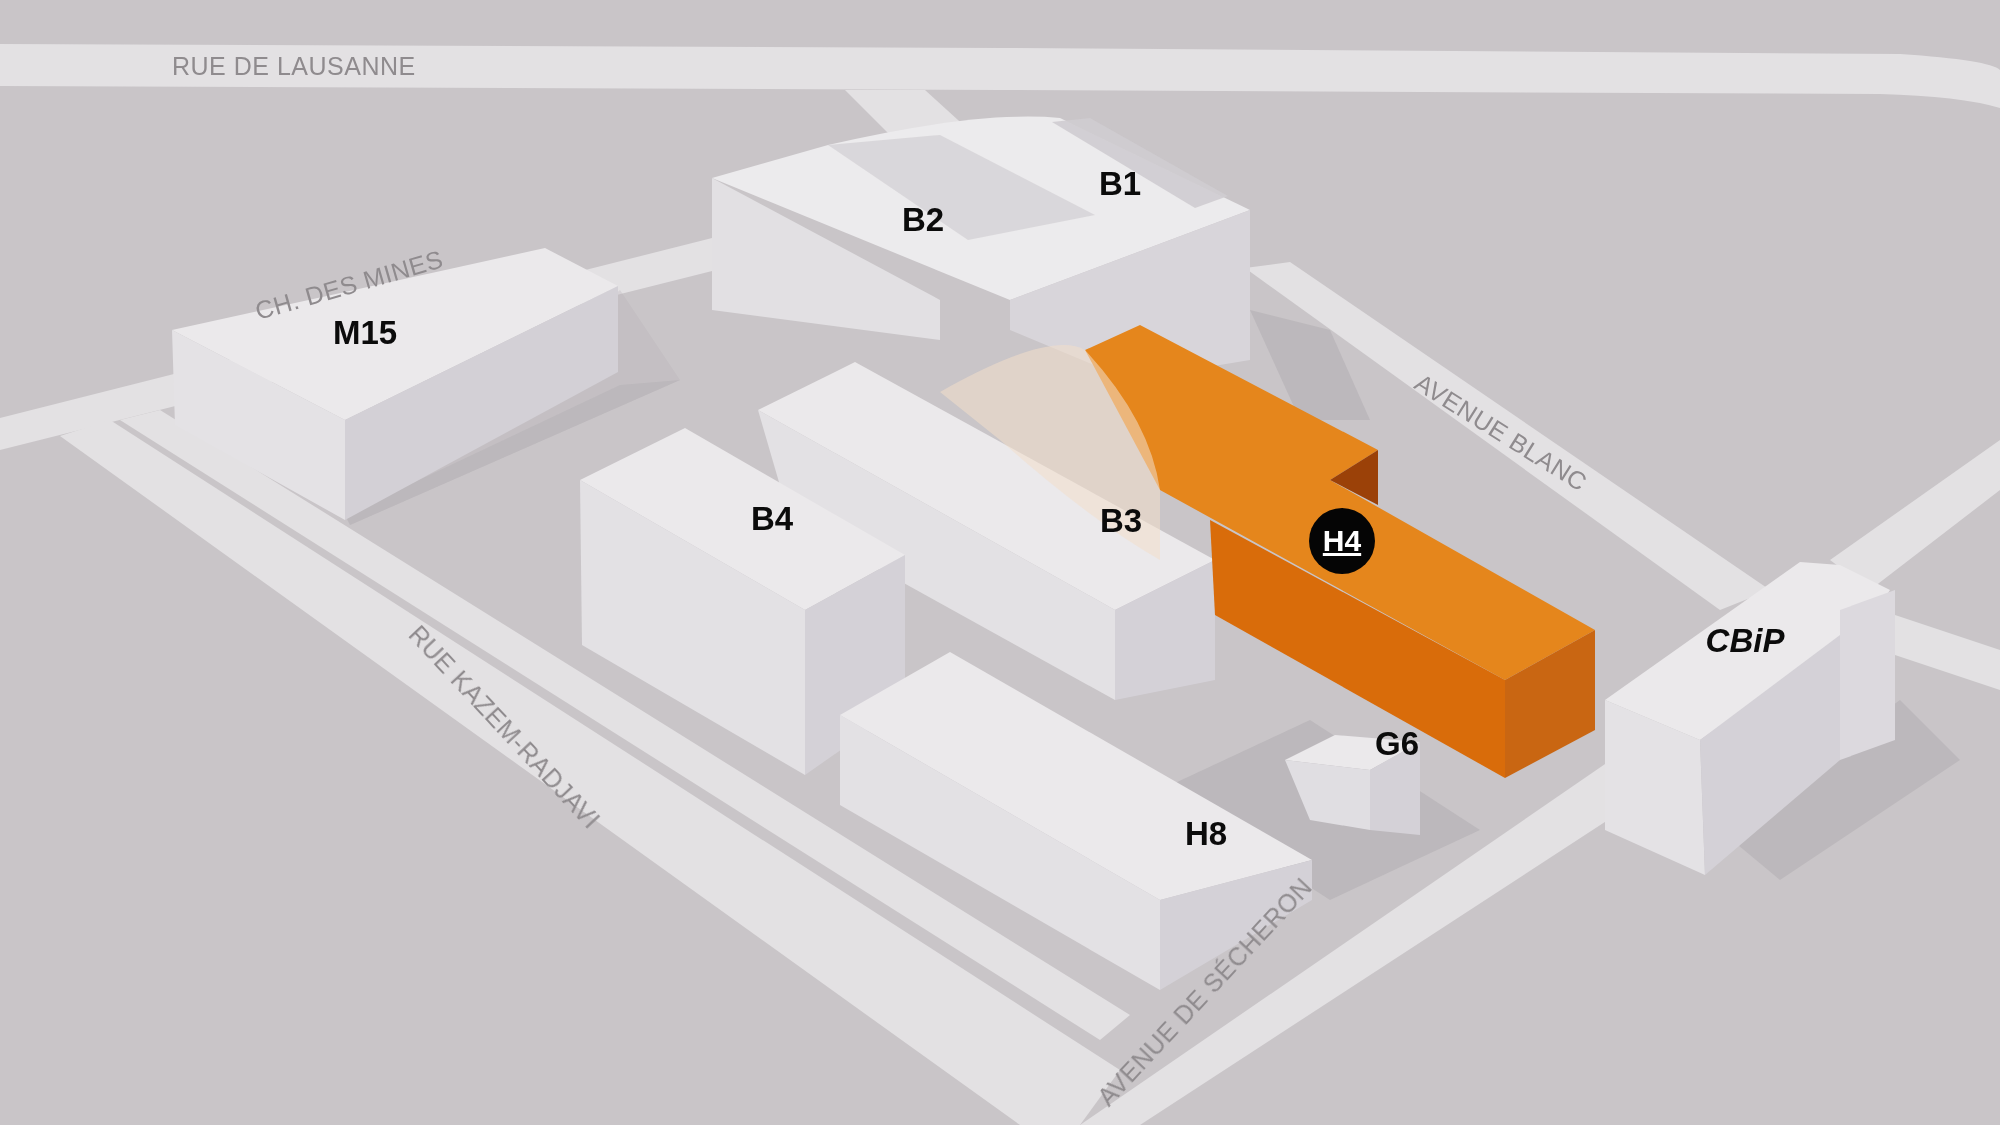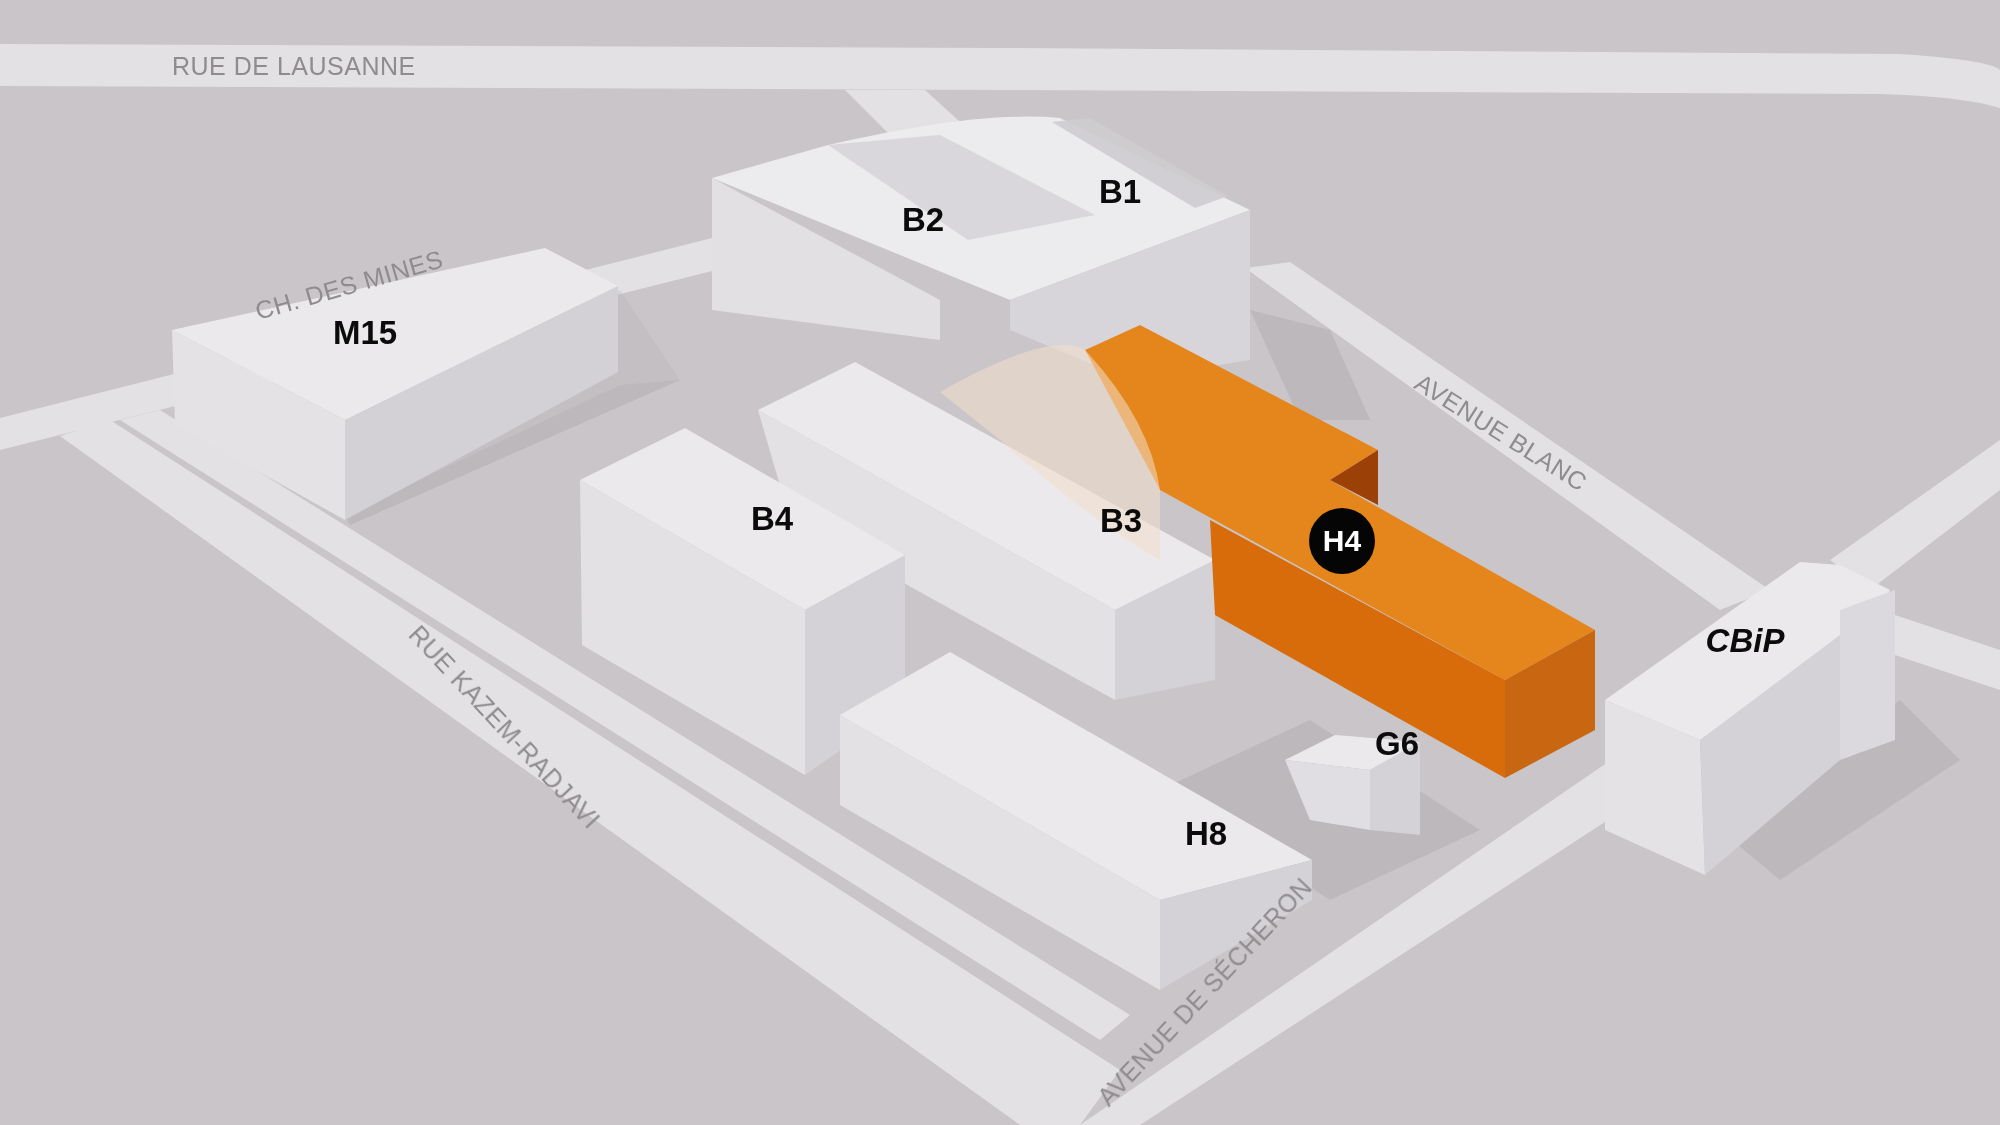--- a/index.html
+++ b/index.html
@@ -95,23 +95,23 @@
   </svg>
 
   <div class="street-label" style="left:172px; top:52px;">RUE DE LAUSANNE</div>
   <div class="street-label" style="left:252px; top:298px; transform: rotate(-16deg);">CH. DES MINES</div>
   <div class="street-label" style="left:1425px; top:376px; transform: rotate(32deg); transform-origin: 0 0; margin-top:-8px;">AVENUE BLANC</div>
   <div class="street-label" style="left:424px; top:620px; transform: rotate(47deg);">RUE KAZEM-RADJAVI</div>
   <div class="street-label" style="left:1092px; top:1092px; transform: rotate(-47deg);">AVENUE DE SÉCHERON</div>
 
   <div class="bldg-label" style="left:365px; top:333px;">M15</div>
   <div class="bldg-label" style="left:883px; top:220px;margin-left:40px;">B2</div>
-  <div class="bldg-label" style="left:1120px; top:192px;">B1</div>
+  <div class="bldg-label" style="left:1120px; top:184px;">B1</div>
   <div class="bldg-label" style="left:772px; top:519px;">B4</div>
   <div class="bldg-label" style="left:1121px; top:521px;">B3</div>
   <div class="bldg-label" style="left:1206px; top:834px;">H8</div>
   <div class="bldg-label" style="left:1360px; top:744px;margin-left:37px;">G6</div>
   <div class="bldg-label" style="left:1745px; top:641px;font-style:italic;">CBiP</div>
 
-  <div class="h4-badge" style="left:1342px; top:541px;">
+  <div class="h4-badge" style="left:1342px; top:541px;text-decoration:underline;">
     <span>H4</span>
   </div>
 </div>
 
 </body></html>

